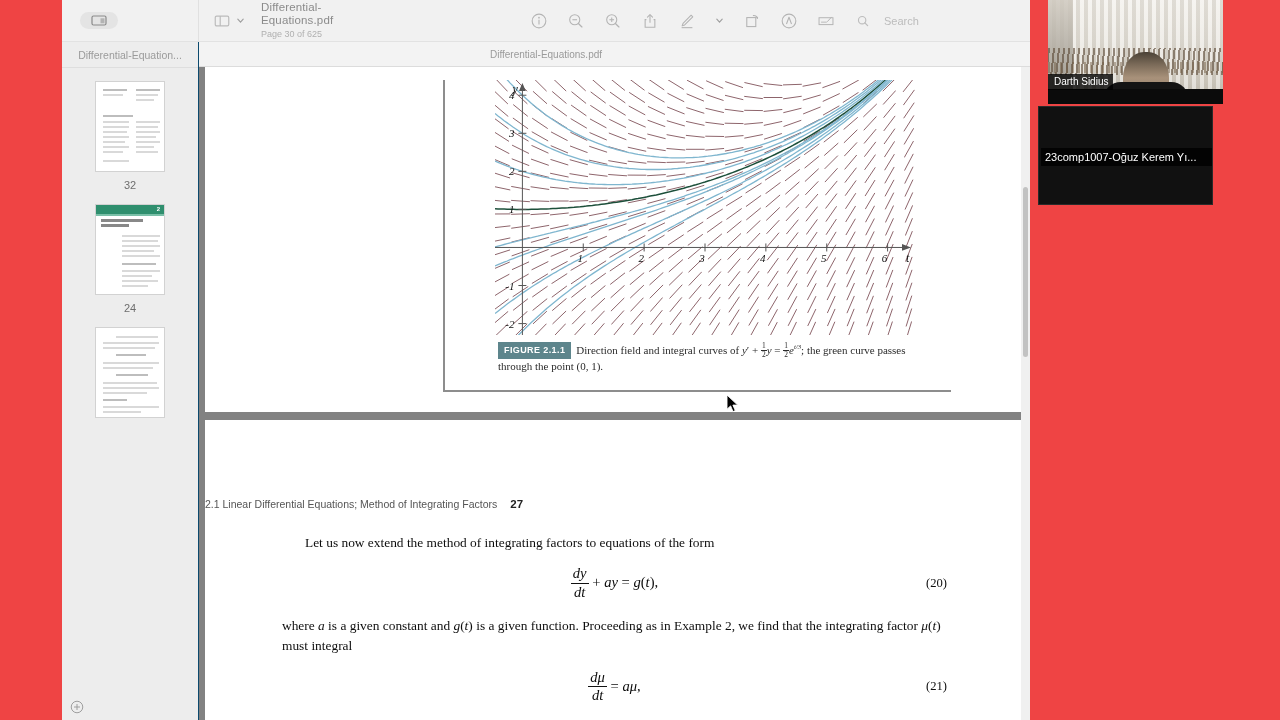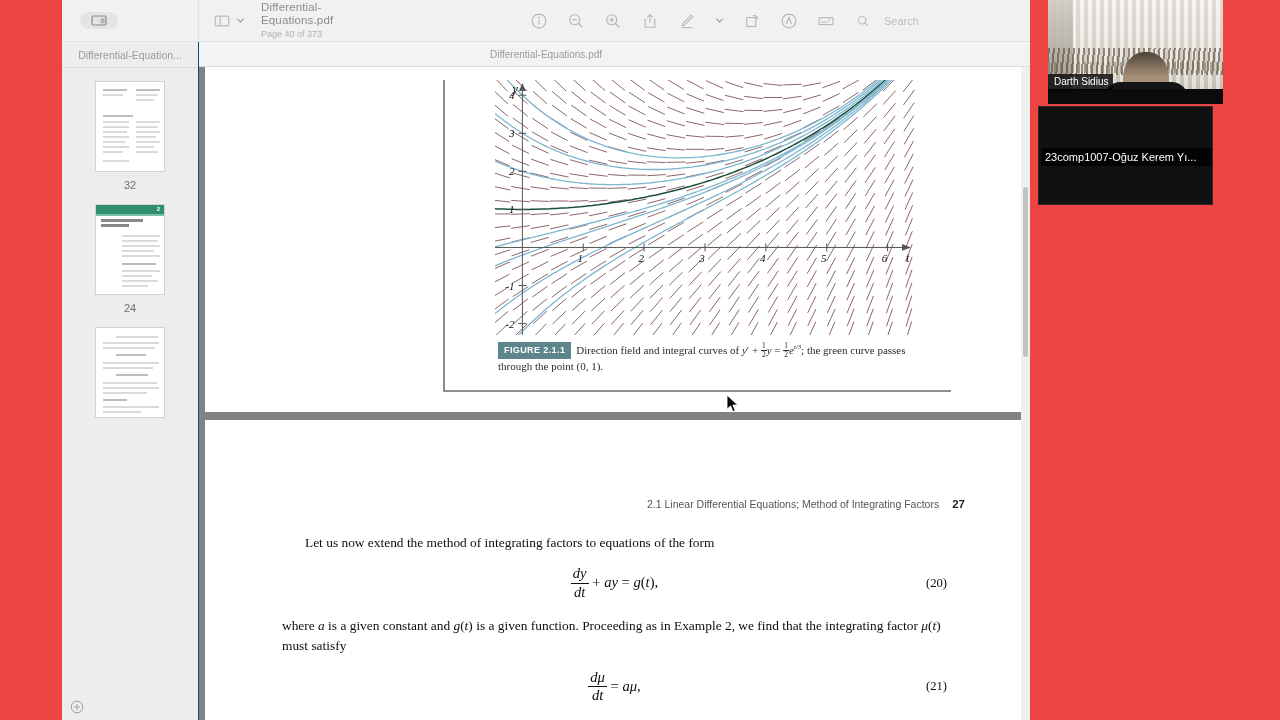--- a/index.html
+++ b/index.html
@@ -129,21 +129,21 @@
   }
   .mi { font-style: italic; font-family: "Liberation Serif", serif; }
   .frac { display:inline-block; vertical-align:-0.42em; text-align:center; font-size:.68em; line-height:1.05; }
   .frac .num { display:block; border-bottom:1px solid #2b2b2b; padding:0 1px; }
   .frac .den { display:block; padding:0 1px; }
   sup.exp { font-size: .62em; font-style: italic; }
 
   
   #page-header-line {
     position: absolute; left: 0; top: 78px; width: 817px;
-    text-align: right; padding-right: 57px;
+    padding-right: 57px;
     font-family: "Liberation Sans", sans-serif; font-size: 10.5px; color: #555;
   }
   #page-header-line .pg { font-weight: bold; color: #222; margin-left: 13px; font-size: 11.5px; }
   #body-text {
     position: absolute; left: 77px; top: 113px; width: 665px;
     font-family: "Liberation Serif", serif; font-size: 13.4px; color: #0d0d0d;
     line-height: 1.52;
   }
   .para { margin-bottom: 9px; }
   .para.indent { text-indent: 23px; }
@@ -222,21 +222,21 @@
             <rect x="2.5" y="4.5" width="15" height="11" rx="1.5" fill="none" stroke="#9a9a9a" stroke-width="1.3"></rect>
             <line x1="8" y1="4.5" x2="8" y2="15.5" stroke="#9a9a9a" stroke-width="1.3"></line>
           </svg>
           <svg width="9" height="9" viewBox="0 0 10 10">
             <path d="M2 3.5 L5 6.8 L8 3.5" fill="none" stroke="#a0a0a0" stroke-width="1.3" stroke-linecap="round"></path>
           </svg>
         </div>
 
         <div id="doc-title-block">
           <div id="doc-title">Differential-Equations.pdf</div>
-          <div id="doc-page-indicator">Page 40 of 373</div>
+          <div id="doc-page-indicator">Page 30 of 625</div>
         </div>
 
         <div id="tool-icons">
           <svg class="ticon" viewBox="0 0 20 20">
             <circle cx="10" cy="10" r="7.6" fill="none" stroke="#8f8f8f" stroke-width="1.2"></circle>
             <circle cx="10" cy="6.3" r=".95" fill="#8f8f8f"></circle>
             <line x1="10" y1="8.7" x2="10" y2="14" stroke="#8f8f8f" stroke-width="1.2"></line>
           </svg>
           <svg class="ticon" viewBox="0 0 20 20">
             <circle cx="8.6" cy="8.6" r="5.6" fill="none" stroke="#8f8f8f" stroke-width="1.2"></circle>
@@ -900,21 +900,21 @@
           <div class="para indent">Let us now extend the method of integrating factors to equations of the form</div>
 
           <div class="eqline">
             <span class="eqbody">
               <span class="dfrac"><span class="num"><span class="mi">dy</span></span><span class="den"><span class="mi">dt</span></span></span>
               <span> + </span><span class="mi">ay</span><span> = </span><span class="mi">g</span><span>(</span><span class="mi">t</span><span>),</span>
             </span>
             <span class="eqnum">(20)</span>
           </div>
 
-          <div class="para"><span>where </span><span class="mi">a</span><span> is a given constant and </span><span class="mi">g</span>(<span class="mi">t</span>)<span> is a given function. Proceeding as in Example 2, we find that the integrating factor </span><span class="mi">μ</span>(<span class="mi">t</span>)<span> must satisfy</span></div>
+          <div class="para"><span>where </span><span class="mi">a</span><span> is a given constant and </span><span class="mi">g</span>(<span class="mi">t</span>)<span> is a given function. Proceeding as in Example 2, we find that the integrating factor </span><span class="mi">μ</span>(<span class="mi">t</span>)<span> must integral</span></div>
 
           <div class="eqline">
             <span class="eqbody">
               <span class="dfrac"><span class="num"><span class="mi">dμ</span></span><span class="den"><span class="mi">dt</span></span></span>
               <span> = </span><span class="mi">aμ</span><span>,</span>
             </span>
             <span class="eqnum">(21)</span>
           </div>
 
           <div class="para">() = ()</div>

